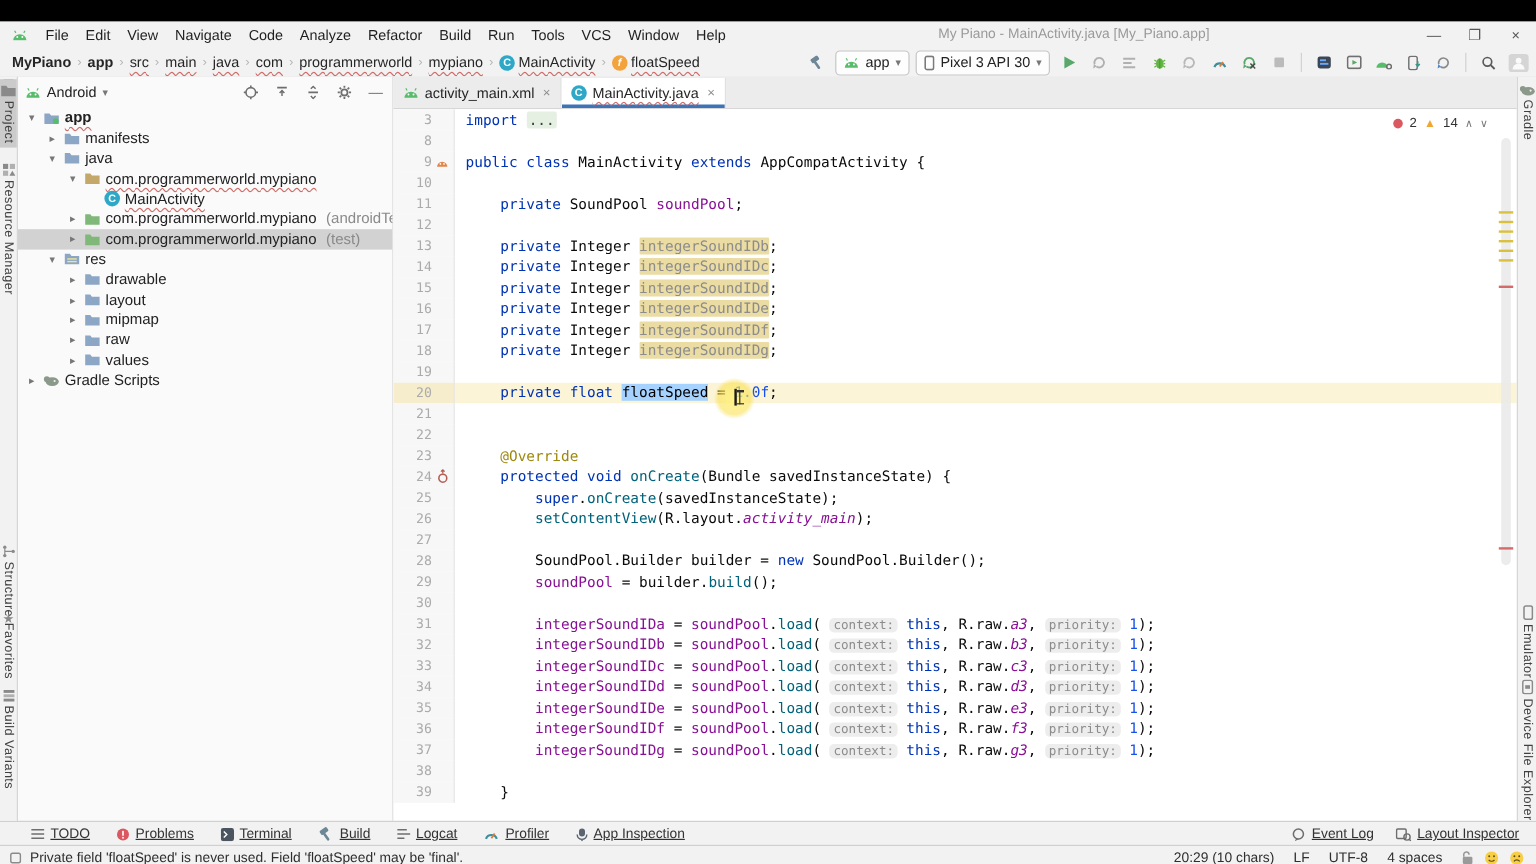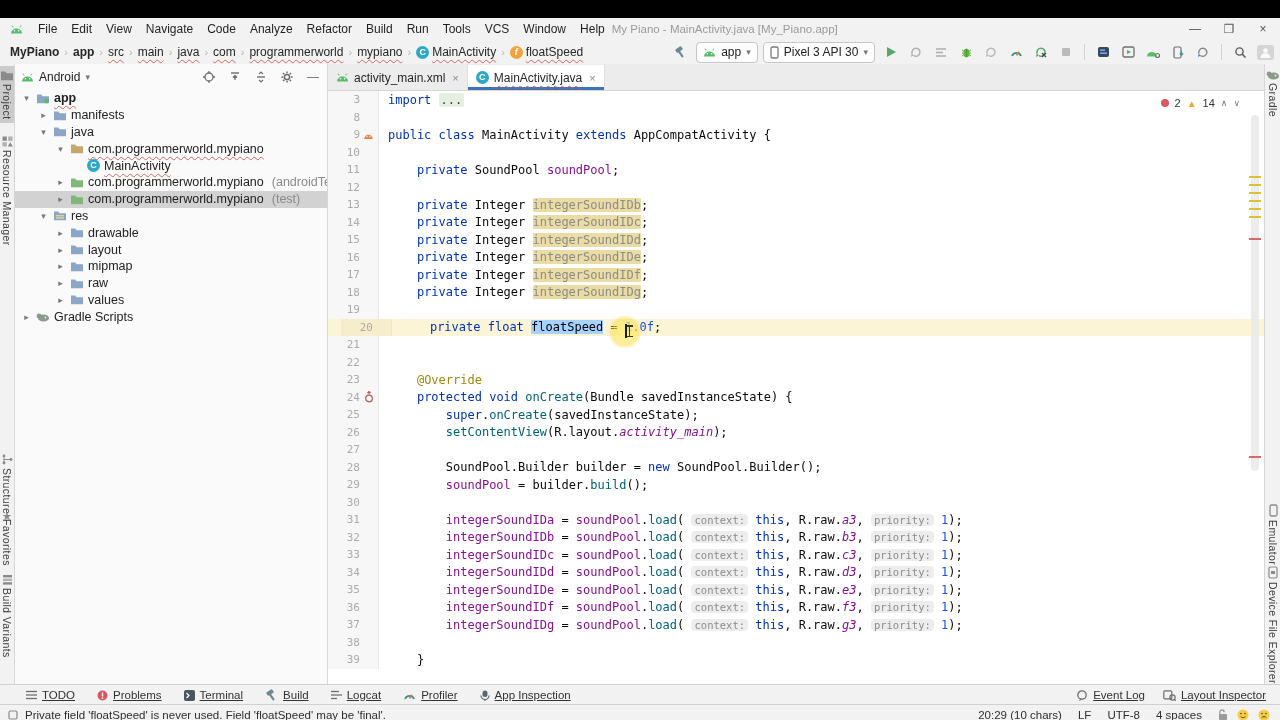--- a/index.html
+++ b/index.html
@@ -5,21 +5,21 @@
   html,body{margin:0;padding:0;background:#000;}
   .screen{position:relative;width:1280px;height:720px;background:#000;overflow:hidden;
           font-family:"Liberation Sans",sans-serif;-webkit-font-smoothing:antialiased;}
   .win{position:absolute;left:0;top:18px;width:1280px;height:688px;background:#F2F2F2;}
 
   
   .menubar{position:absolute;left:0;top:0;width:1280px;height:22px;background:#F2F2F2;
            display:flex;align-items:center;font-size:12px;color:#1f1f1f;}
   .menubar .logo{margin:0 8px 0 10px;display:inline-flex;}
   .mi{padding:0 7px;cursor:default;}
-  .win-title{flex:1;text-align:left;color:#9a9a9a;font-size:11.5px;white-space:nowrap;overflow:hidden;}
+  .win-title{flex:1;text-align:center;color:#9a9a9a;font-size:11.5px;white-space:nowrap;overflow:hidden;}
   .wc{width:34px;text-align:center;color:#555;font-size:12px;}
 
   
   .row2{position:absolute;left:0;top:22px;width:1280px;height:24px;background:#F2F2F2;
         border-bottom:1px solid #CFCFCF;display:flex;align-items:center;font-size:12px;color:#262626;justify-content:center;}
   .crumbs{display:flex;align-items:center;margin-left:8px;white-space:nowrap;}
   .crumb{display:inline-flex;align-items:center;gap:3px;padding:0 2px;}
   .crumb.b{font-weight:bold;}
   .csep{color:#B6B6B6;margin:0 3px;font-size:11px;}
   .errline{text-decoration:underline;text-decoration-style:wavy;
@@ -57,21 +57,21 @@
   .editor{position:absolute;left:328px;top:46px;width:936px;height:620px;background:#fff;}
   .tabs{height:26px;background:#ECECEC;border-bottom:1px solid #D6D6D6;display:flex;align-items:flex-end;font-size:12px;color:#262626;}
   .tab{display:flex;align-items:center;gap:5px;height:25px;padding:0 8px;border-right:1px solid #E0E0E0;}
   .tab.active{background:#fff;box-shadow:inset 0 -3px 0 #3B74B8;}
   .tab .x{color:#8a8a8a;font-size:11px;margin-left:2px;}
   .code-wrap{position:relative;height:594px;overflow:hidden;background:#fff;}
   .crow{height:17.5px;display:flex;align-items:center;}
   .crow.cur{background:#FBF4D7;}
   .gut{flex:0 0 47px;display:flex;align-items:center;justify-content:flex-end;gap:2px;padding-right:3px;
        background:#F7F7F7;height:100%;border-right:1px solid #E6E6E6;}
-  .crow.cur .gut{background:#F5EDCB;margin-left:13px;}
+  .crow.cur .gut{background:#F5EDCB;}
   .lnum{min-width:20px;text-align:right;color:#ABABAB;font-size:11px;font-family:"DejaVu Sans Mono",monospace;}
   .gico{width:13px;height:13px;display:inline-flex;align-items:center;justify-content:center;}
   .codeline{white-space:pre;font-family:"DejaVu Sans Mono",monospace;font-size:12px;color:#0a0a0a;padding-left:9px;}
   .s-kw{color:#0033B3;}
   .s-fld{color:#871094;}
   .s-fldu{color:#8C8C8C;background:#EBDCA4;border-radius:1px;}
   .s-mth{color:#00627A;}
   .s-num{color:#1750EB;}
   .s-ann{color:#9E880D;}
   .s-it{color:#871094;font-style:italic;}

